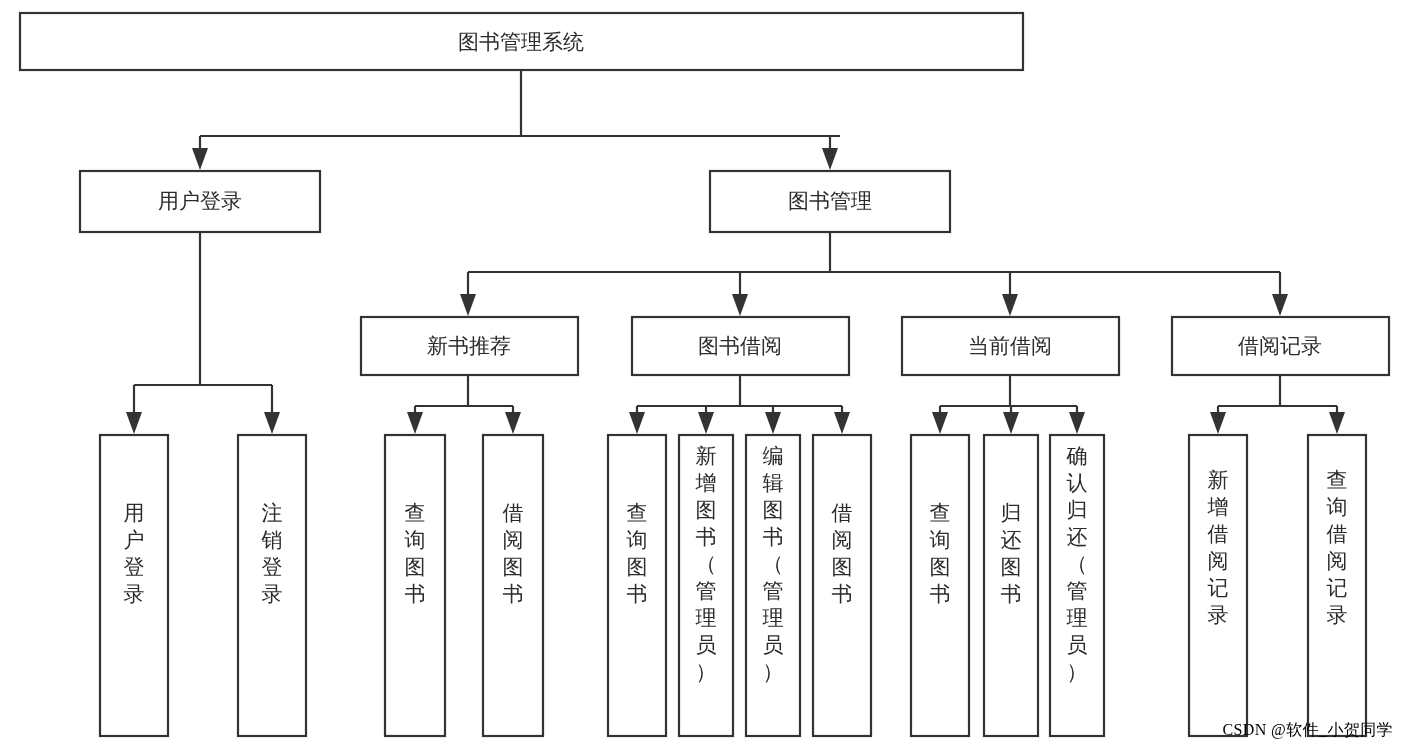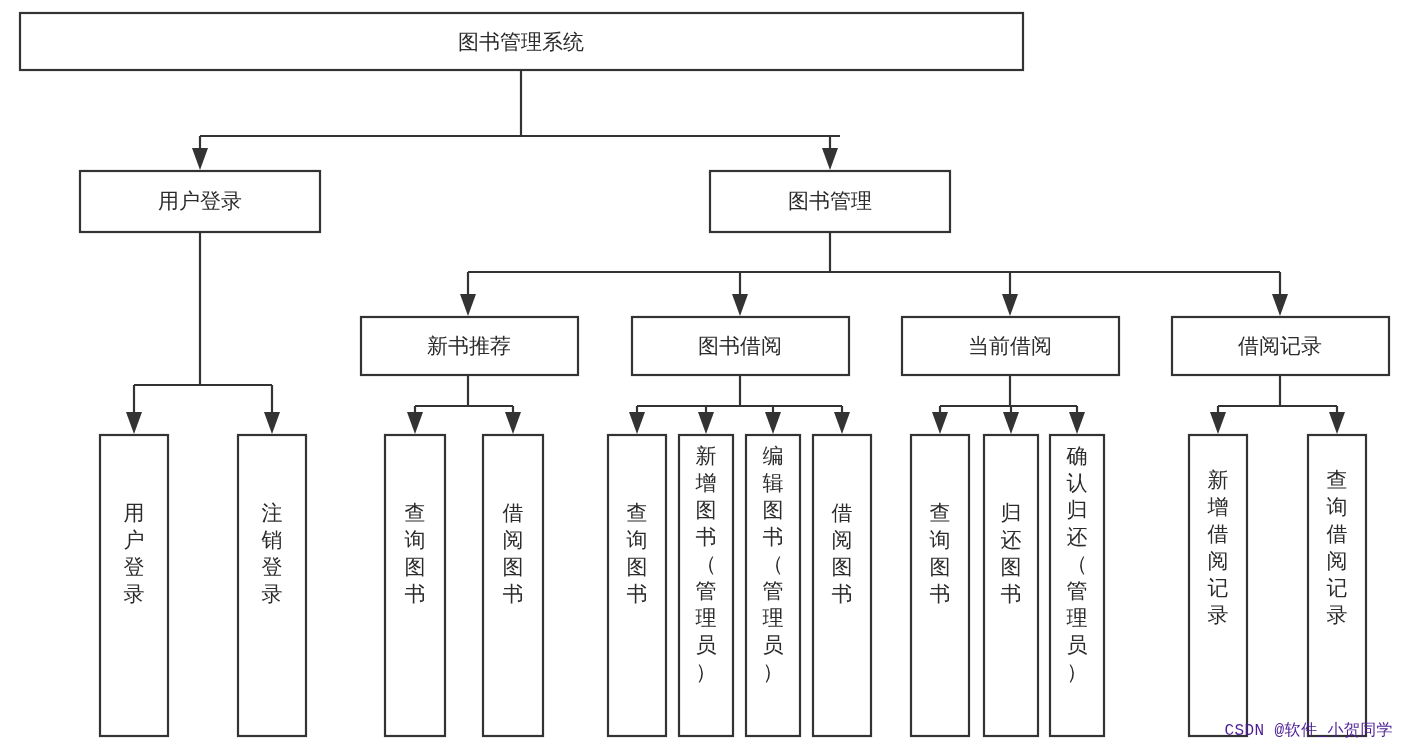--- a/index.html
+++ b/index.html
@@ -43,23 +43,23 @@
     fill: none;
   }
   .arrow-head {
     fill: #333333;
     stroke: none;
   }
   .watermark {
     position: absolute;
     right: 12px;
     bottom: 6px;
-    font-family: Liberation Mono, monospace;
+    font-family: Liberation Serif, serif;
     font-size: 16px;
-    color: #4c1d95;
+    color: #000000;
     white-space: nowrap;
     letter-spacing: 0.4px;
     pointer-events: none;
   }
 </style>
 </head>
 <body>
 
 <svg id="diagram" viewBox="0 0 1405 747" xmlns="http://www.w3.org/2000/svg">
 

